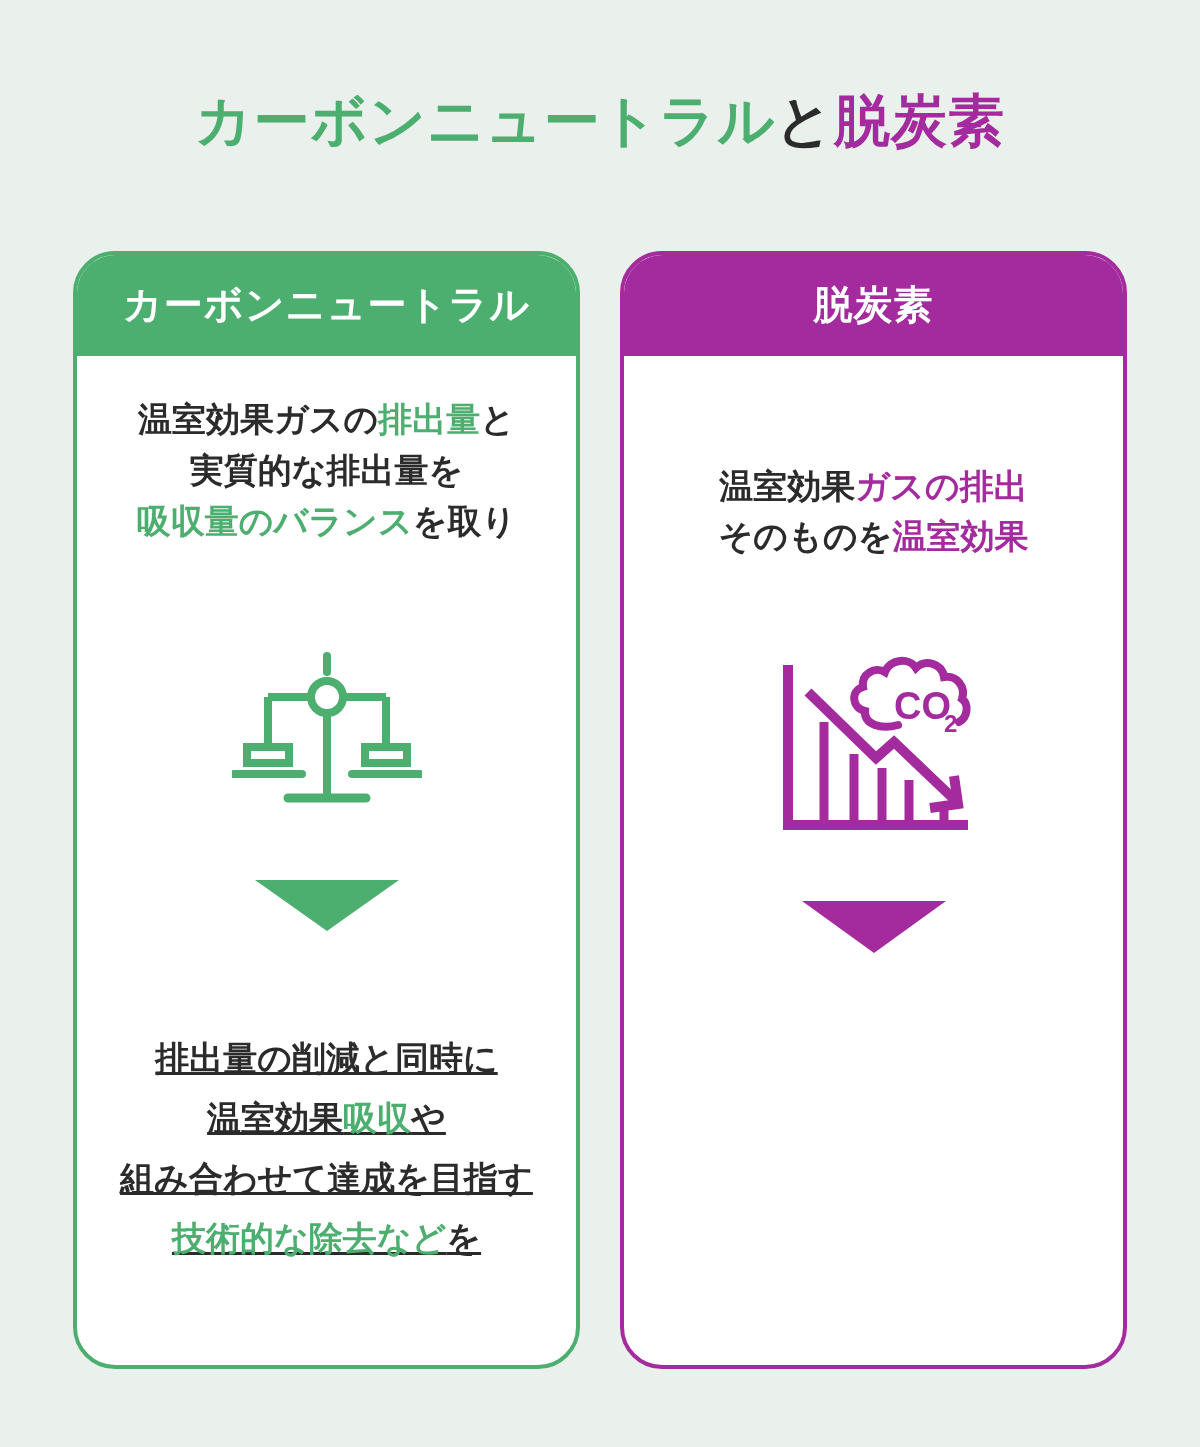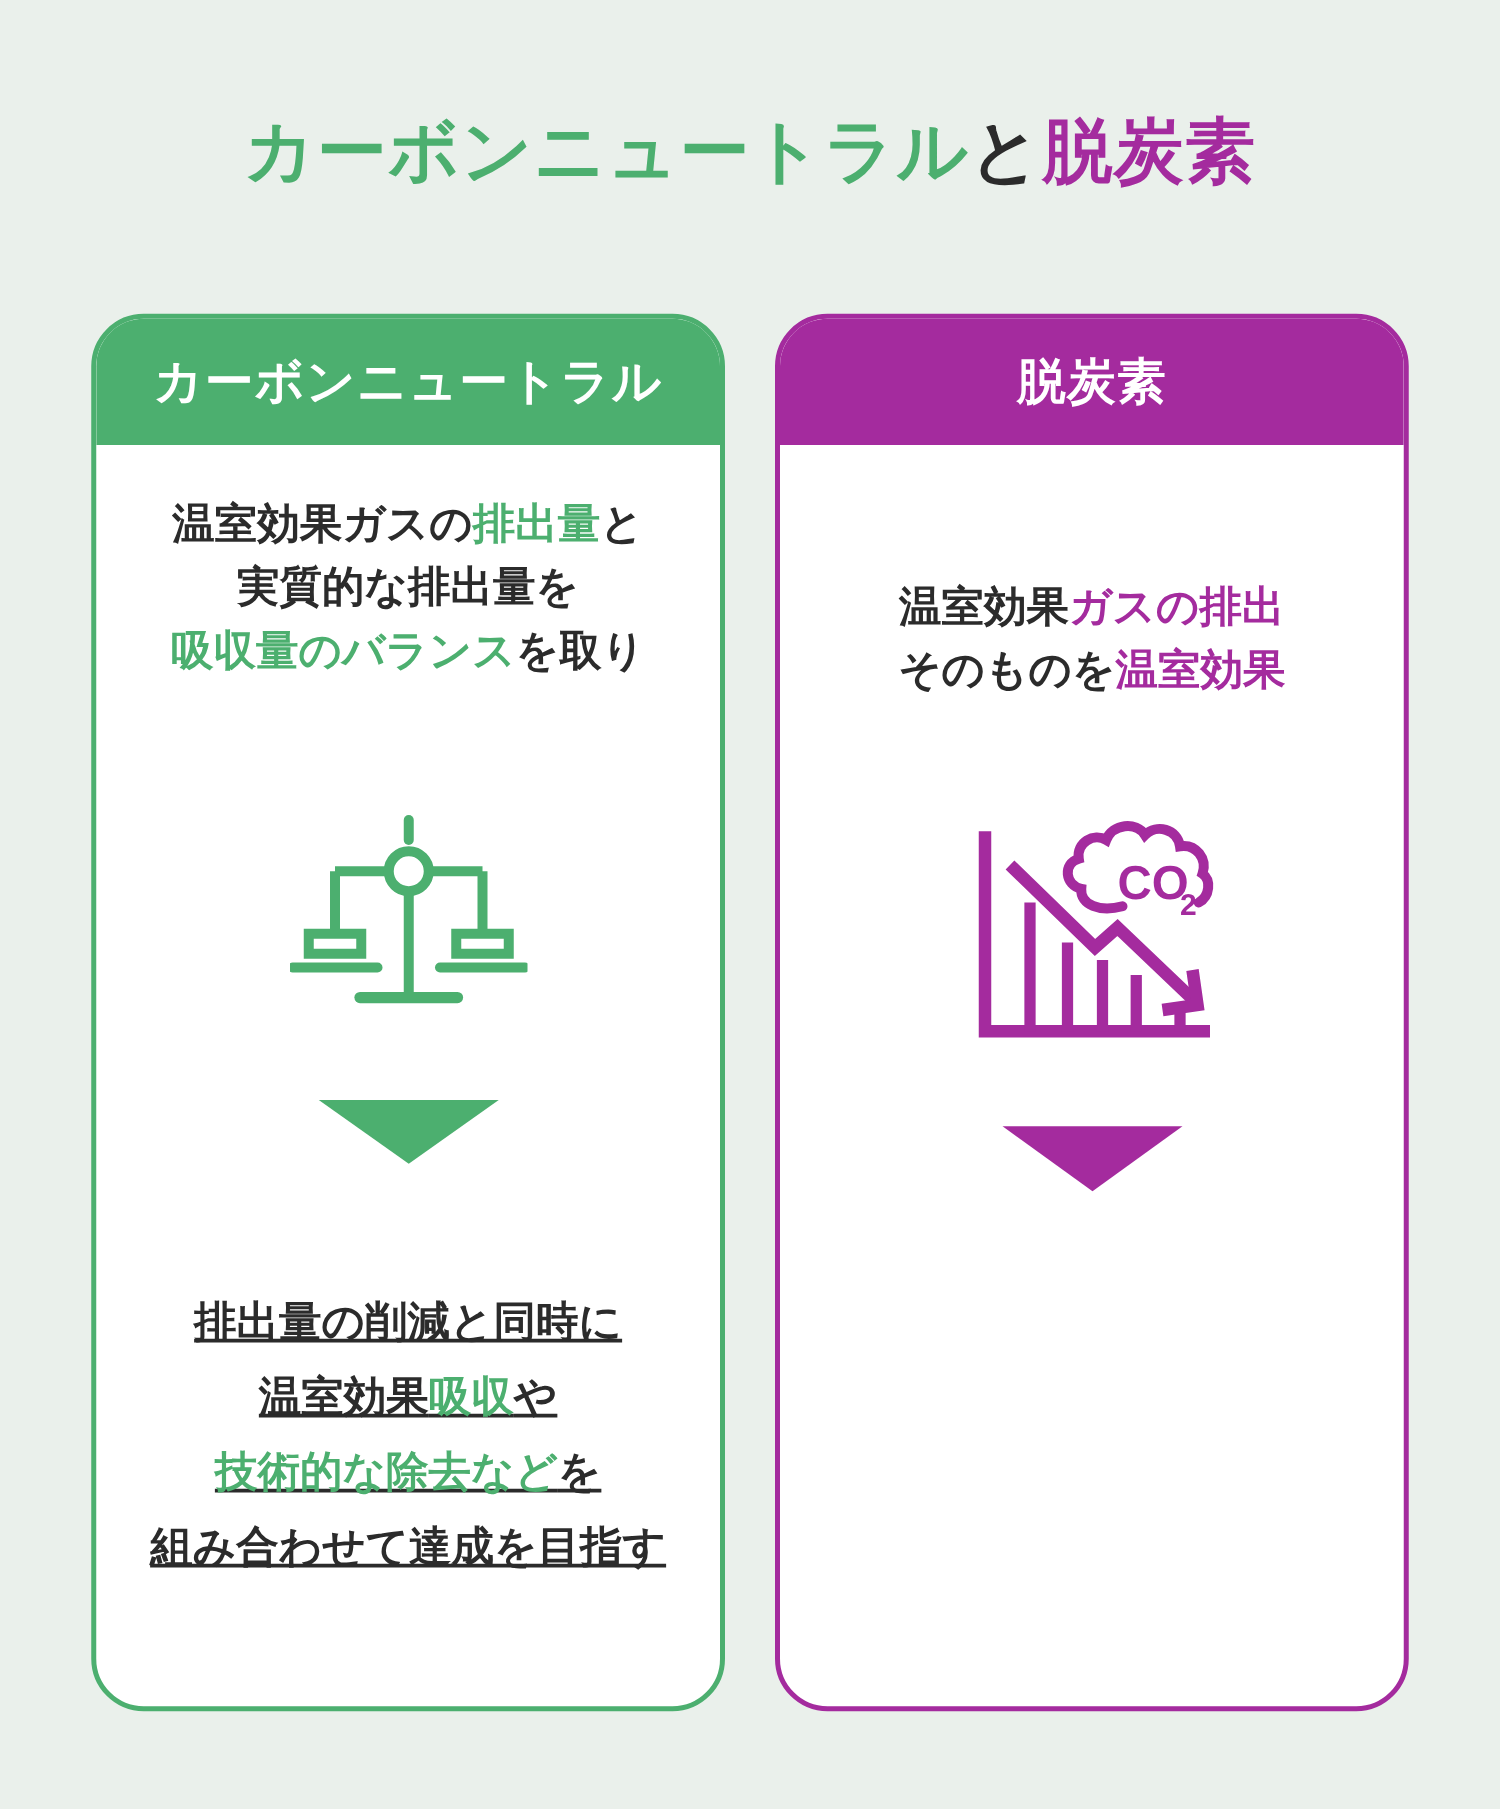--- a/index.html
+++ b/index.html
@@ -113,22 +113,22 @@
             <path d="M95 61 V146"></path>
             <path d="M56 146 H134" stroke-width="9" stroke-linecap="round"></path>
           </svg>
         </div>
 
         <div class="down-arrow cn-arrow"></div>
 
         <div class="para cn-bottom">
             <div class="line"><span>排出量の削減と同時に</span></div>
             <div class="line"><span>温室効果</span><span class="c-green">吸収</span><span>や</span></div>
+            <div class="line"><span>組み合わせて達成を目指す</span></div>
             <div class="line"><span class="c-green">技術的な除去など</span><span>を</span></div>
-            <div class="line"><span>組み合わせて達成を目指す</span></div>
           </div>
       </div>
     </div>
 
     <div class="card purple">
       <div class="card-header">脱炭素</div>
       <div class="card-body">
 
         <div class="para dc-top">
             <div class="line"><span>温室効果</span><span class="c-purple">ガスの排出</span></div>

